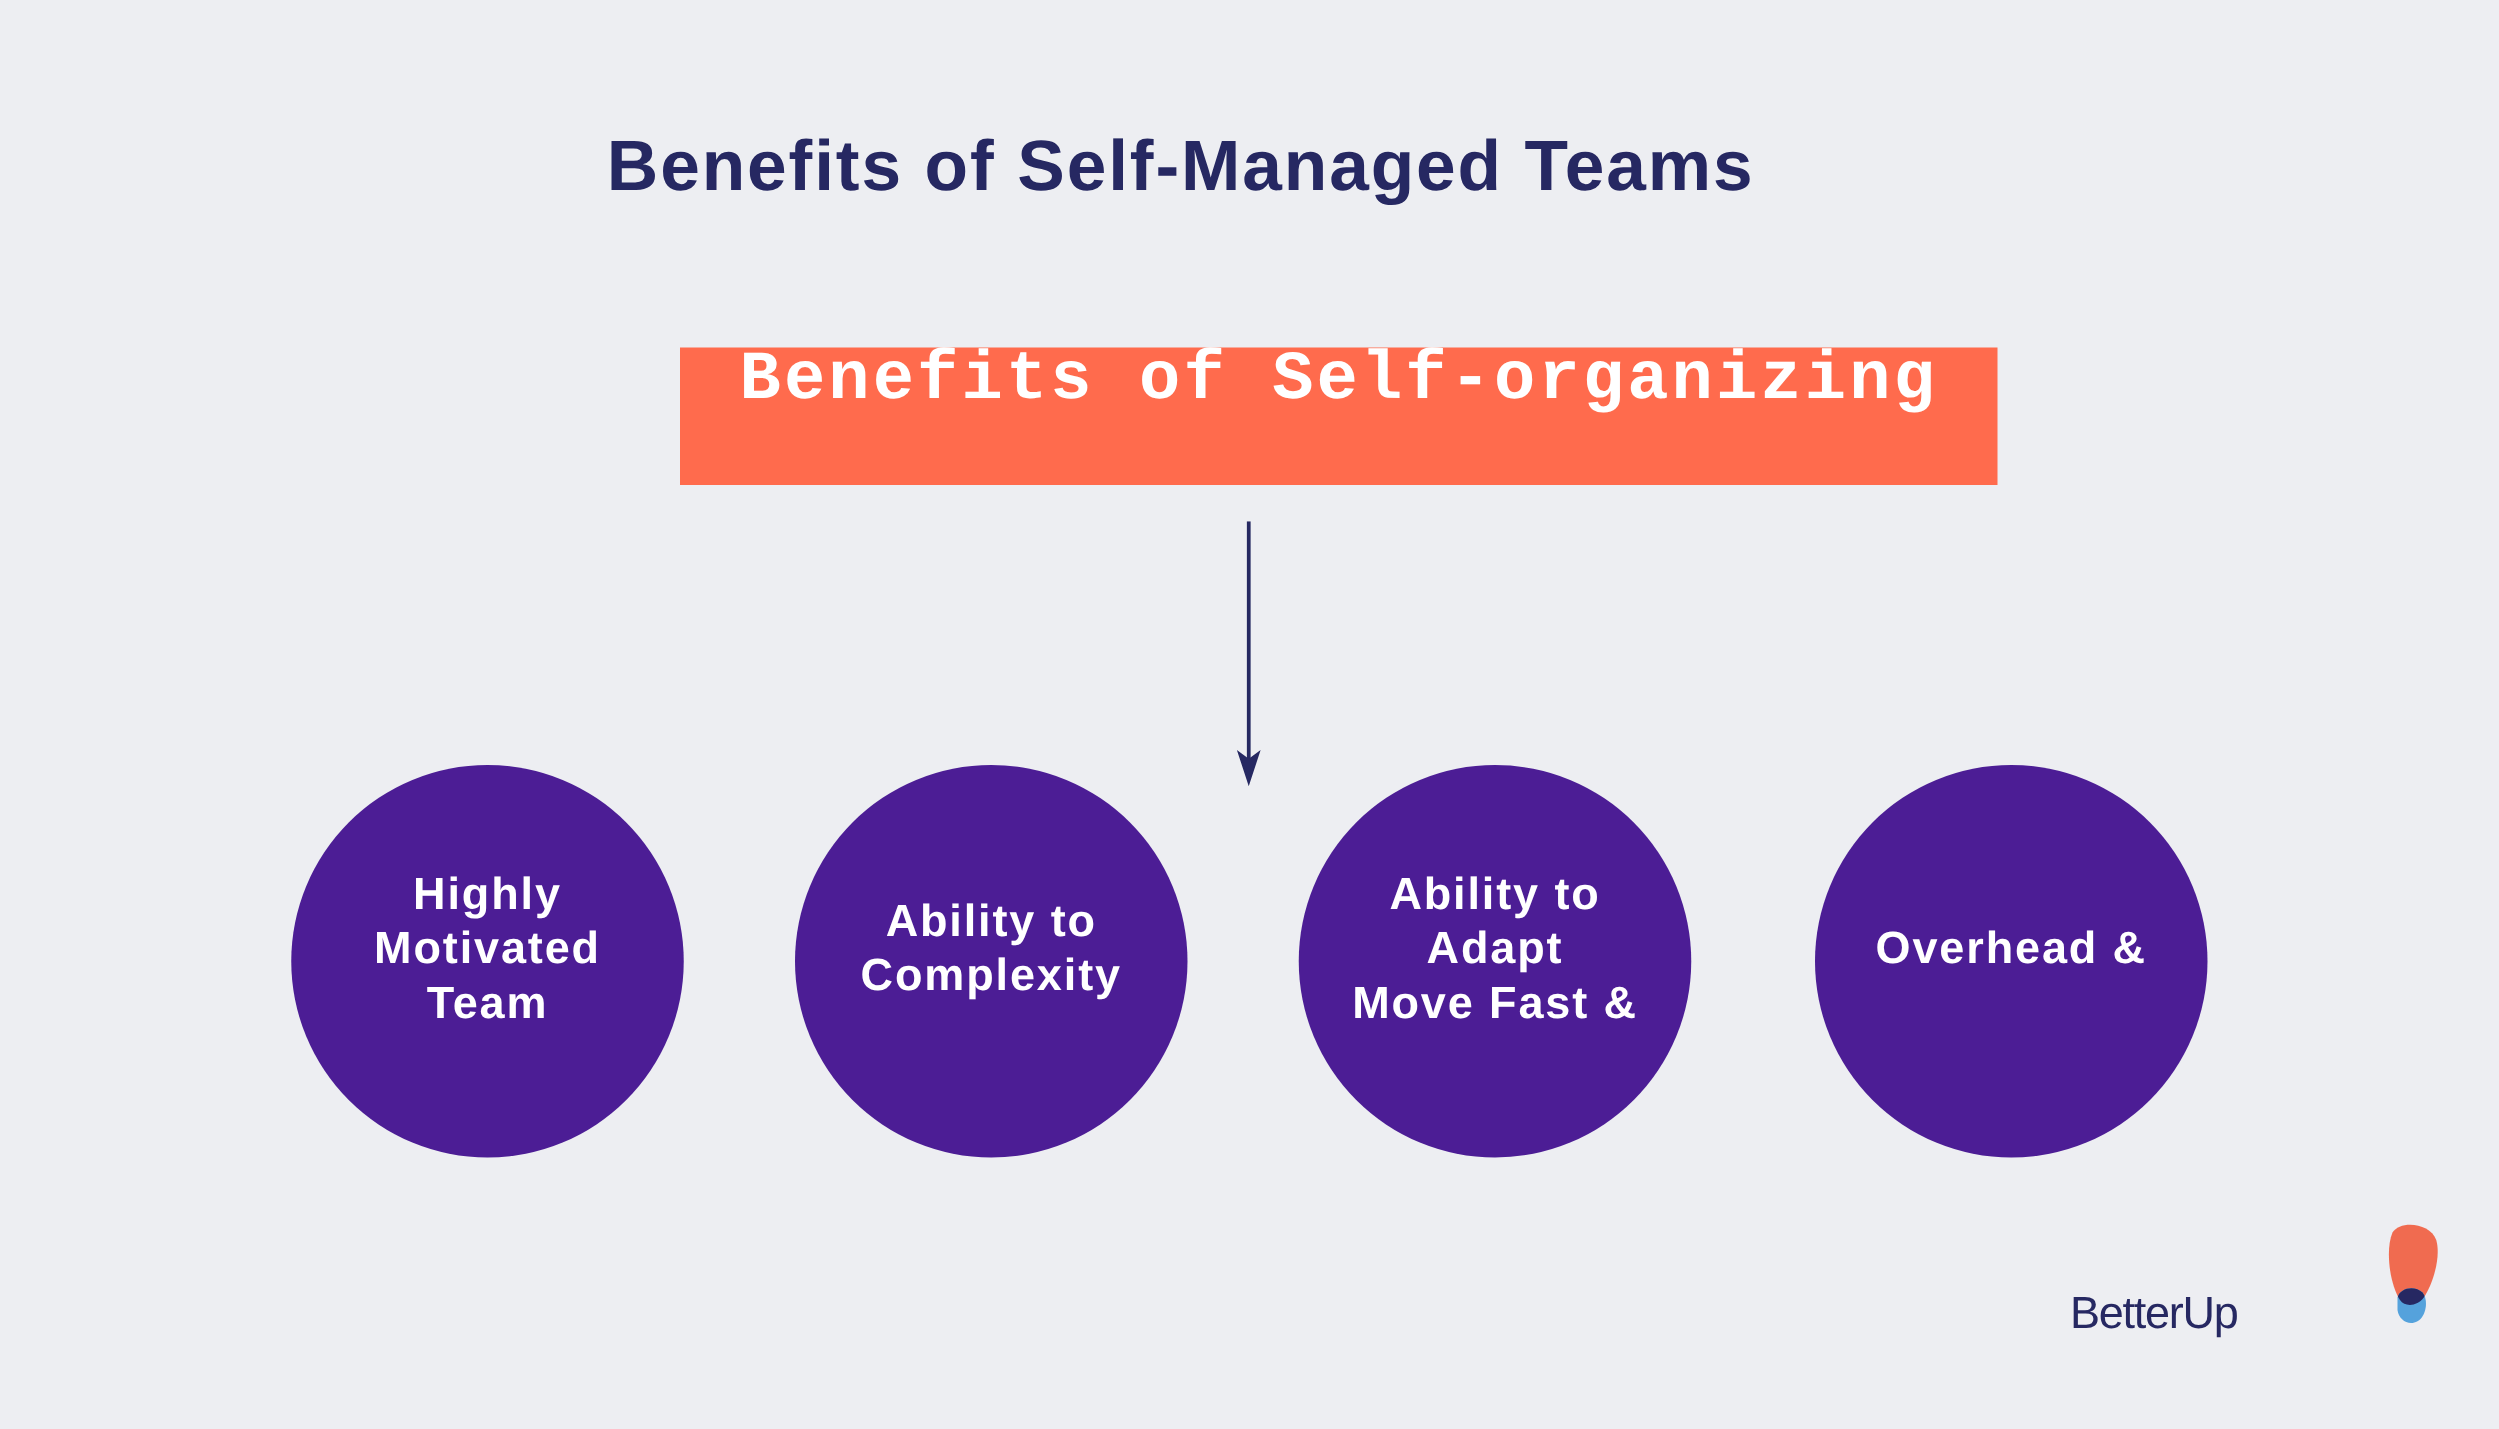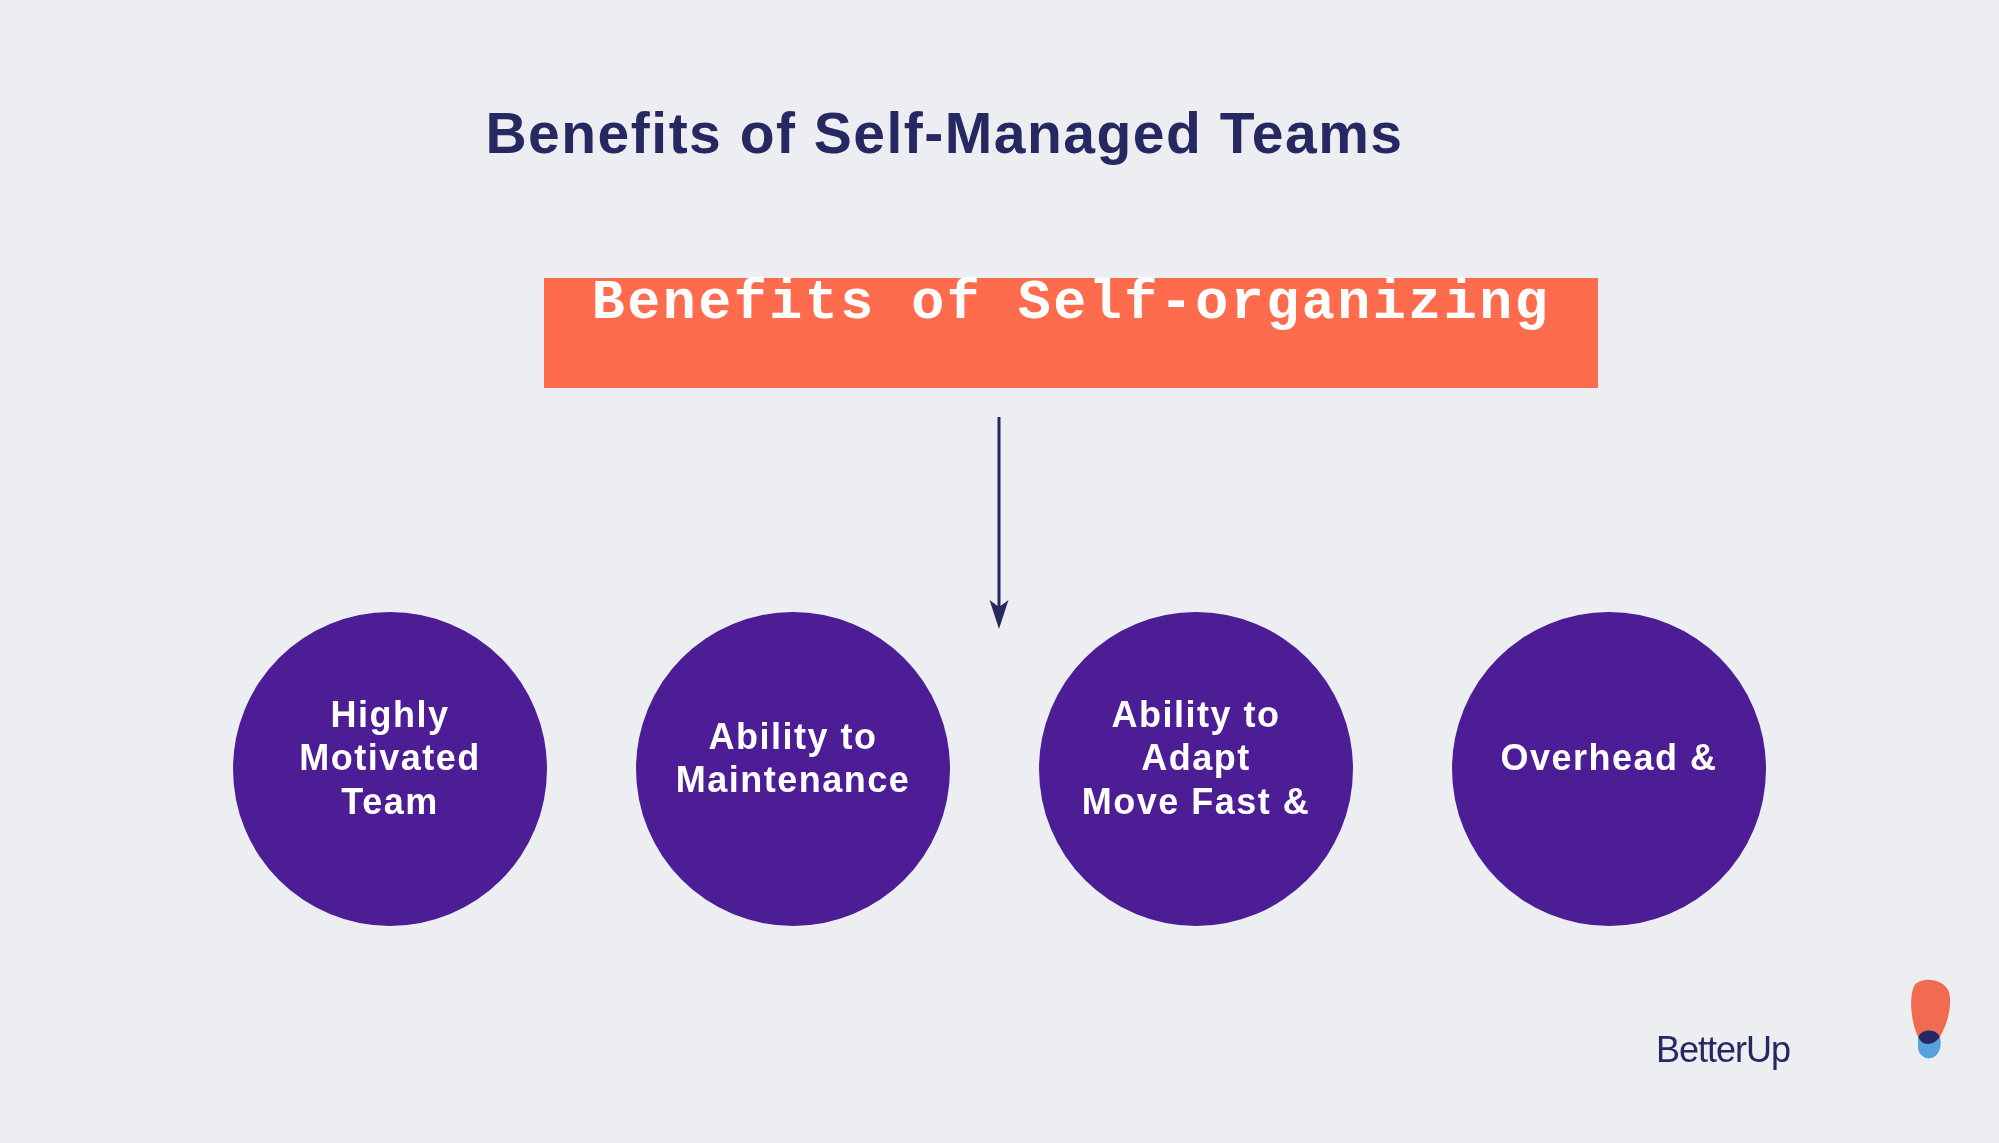--- a/index.html
+++ b/index.html
@@ -121,21 +121,21 @@
   <div class="circle-label">
     <span>Highly</span>
     <span>Motivated</span>
     <span>Team</span>
   </div>
 </div>
 
 <div class="circle" style="left:636px;">
   <div class="circle-label">
     <span>Ability to</span>
-    <span>Maintenance</span>
+    <span>Complexity</span>
   </div>
 </div>
 
 <div class="circle" style="left:1039px;">
   <div class="circle-label">
     <span>Ability to</span>
     <span>Adapt</span>
     <span>Move Fast &amp;</span>
   </div>
 </div>

